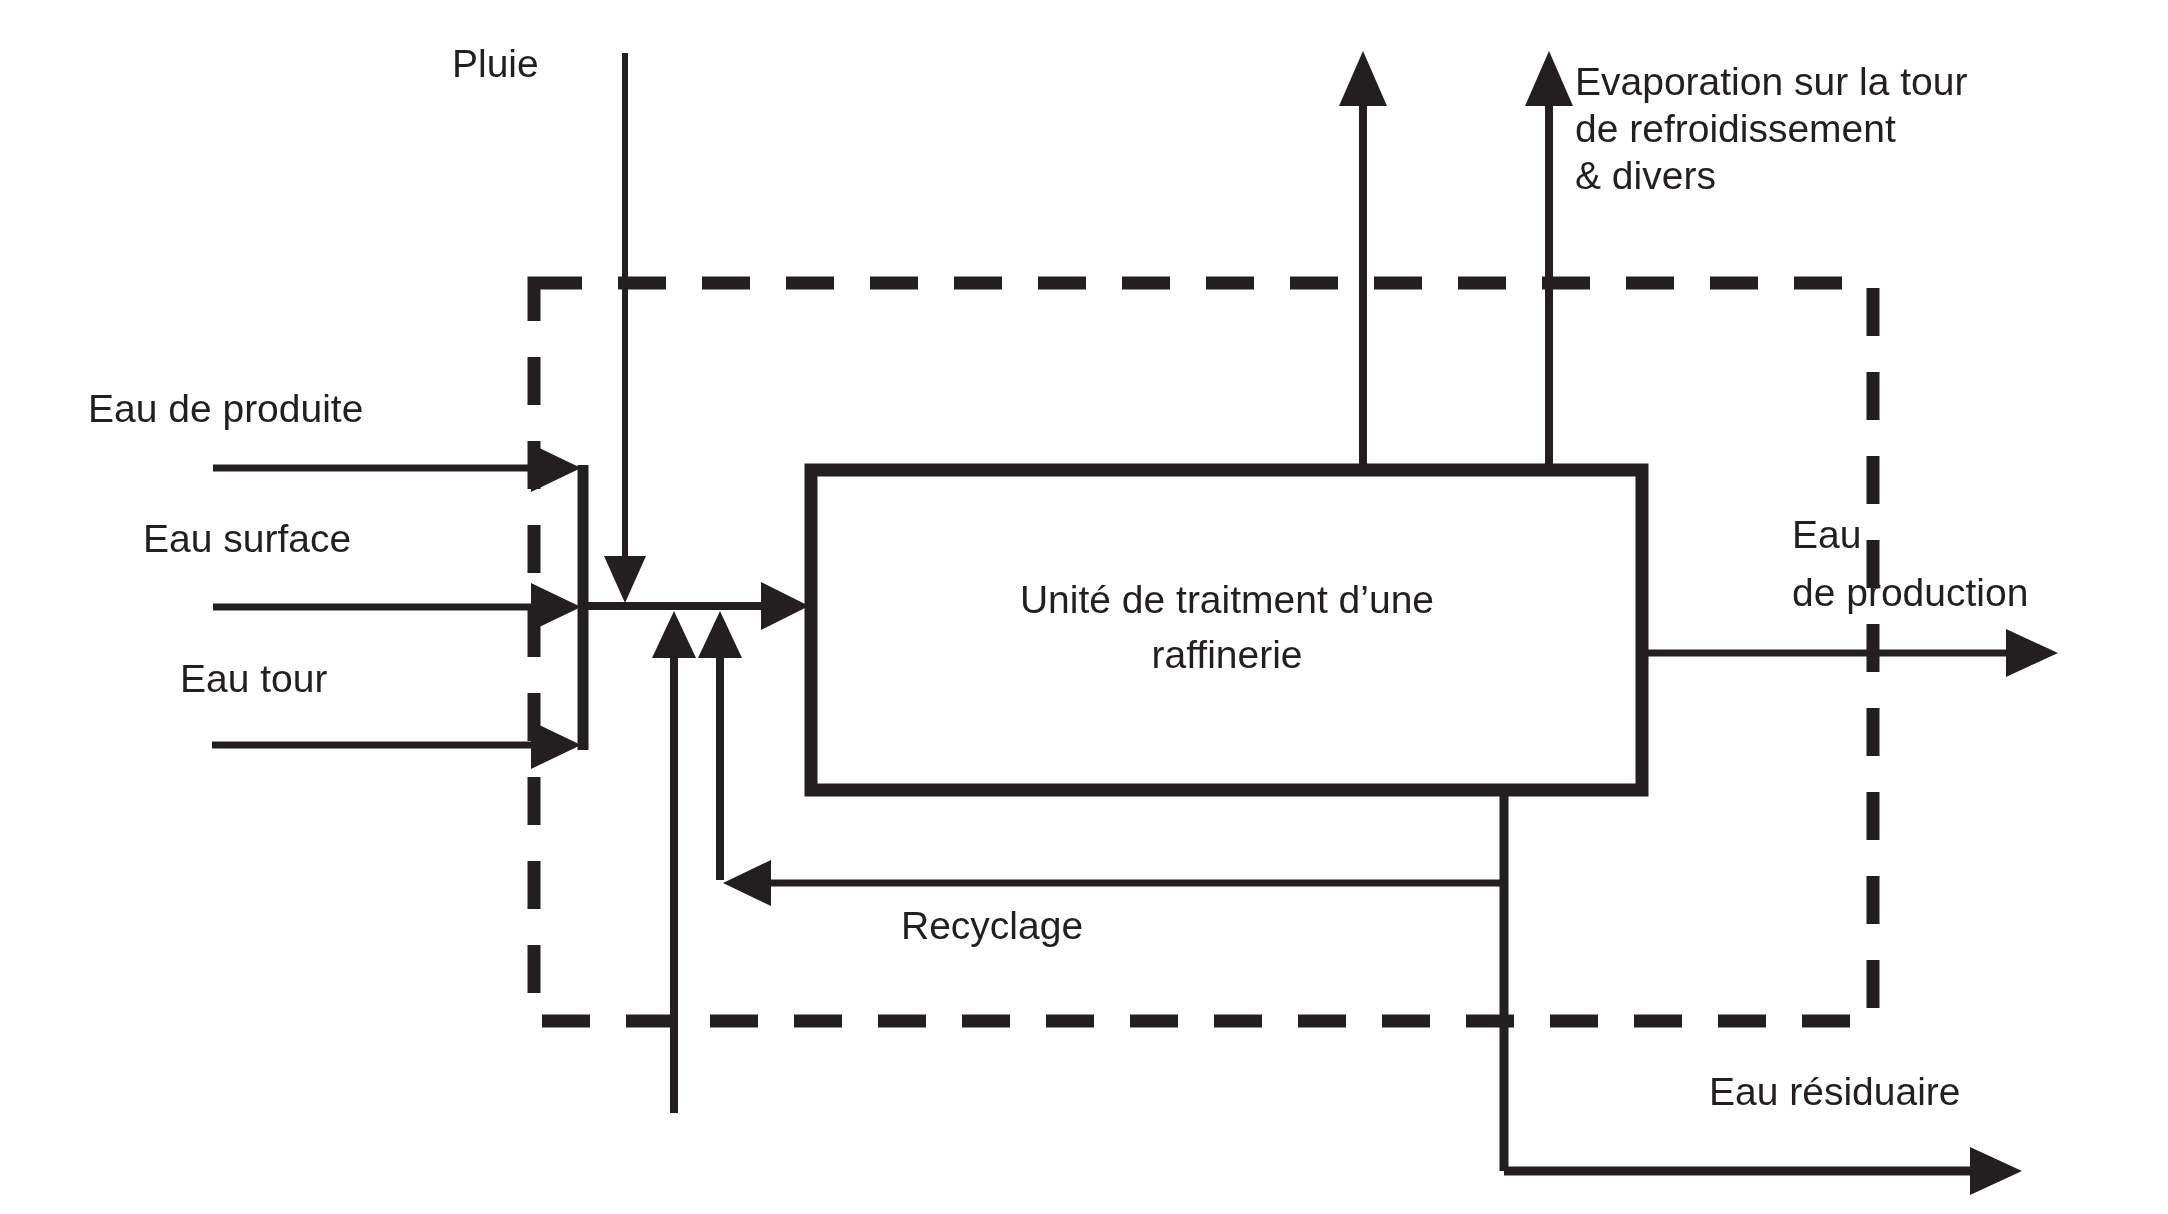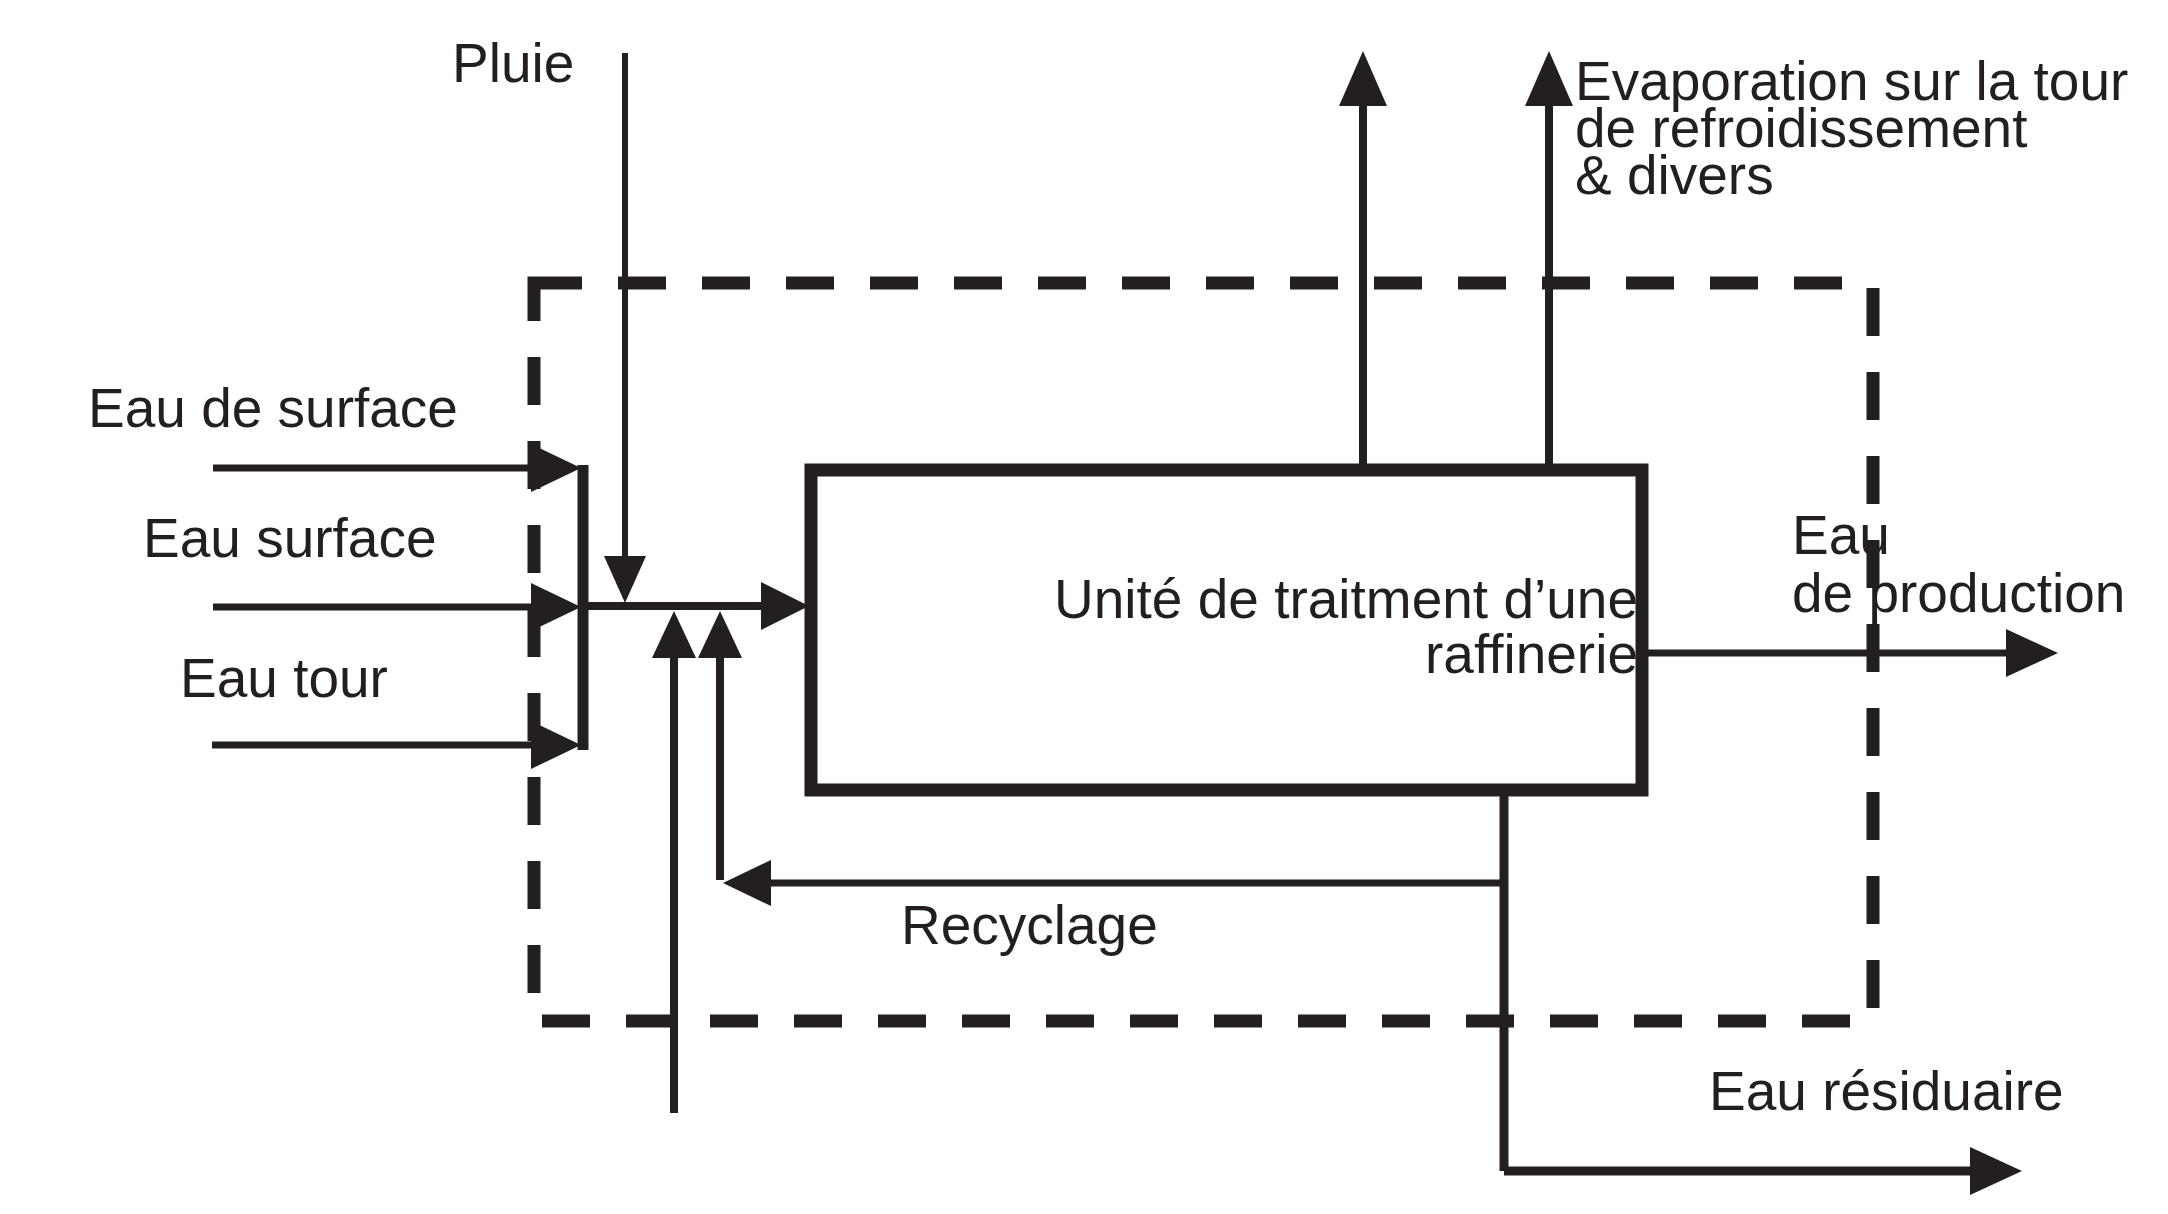--- a/index.html
+++ b/index.html
@@ -26,31 +26,31 @@
   .stroke {
     stroke: #231f20;
     fill: none;
   }
   .head {
     fill: #231f20;
     stroke: none;
   }
   .lbl {
     position: absolute;
-    font-size: 55px;
+    font-size: 39px;
     line-height: 55px;
     white-space: nowrap;
     color: #231f20;
   }
   .lbl .line { display: block; }
   #evaporation-label { line-height: 47px; }
   #production-label { line-height: 58px; margin-left: 17px; }
   #process-box-label {
     width: 822px;
-    text-align: right;
+    text-align: center;
     line-height: 55px;
     white-space: nowrap;
   }
 </style>
 </head>
 <body>
 
 <div id="stage">
 
   <svg id="wiring" viewBox="0 0 2168 1214">
@@ -100,21 +100,21 @@
 
   <div class="lbl" style="left:452px; top:36px;">Pluie</div>
 
 
   <div class="lbl" id="evaporation-label" style="left:1575px; top:58px;">
     <span class="line">Evaporation sur la tour</span>
     <span class="line">de refroidissement</span>
     <span class="line">&amp; divers</span>
   </div>
 
-  <div class="lbl" style="left:88px; top:381px;">Eau de surface</div>
+  <div class="lbl" style="left:88px; top:381px;">Eau de produite</div>
 
   <div class="lbl" style="left:143px; top:511px;">Eau surface</div>
 
   <div class="lbl" style="left:180px; top:651px;">Eau tour</div>
 
 
   <div class="lbl" style="left:901px; top:898px;">Recyclage</div>
 
   <div class="lbl" id="process-box-label" style="left:816px; top:572px;">
     <span class="line">Unité de traitment d’une</span>

